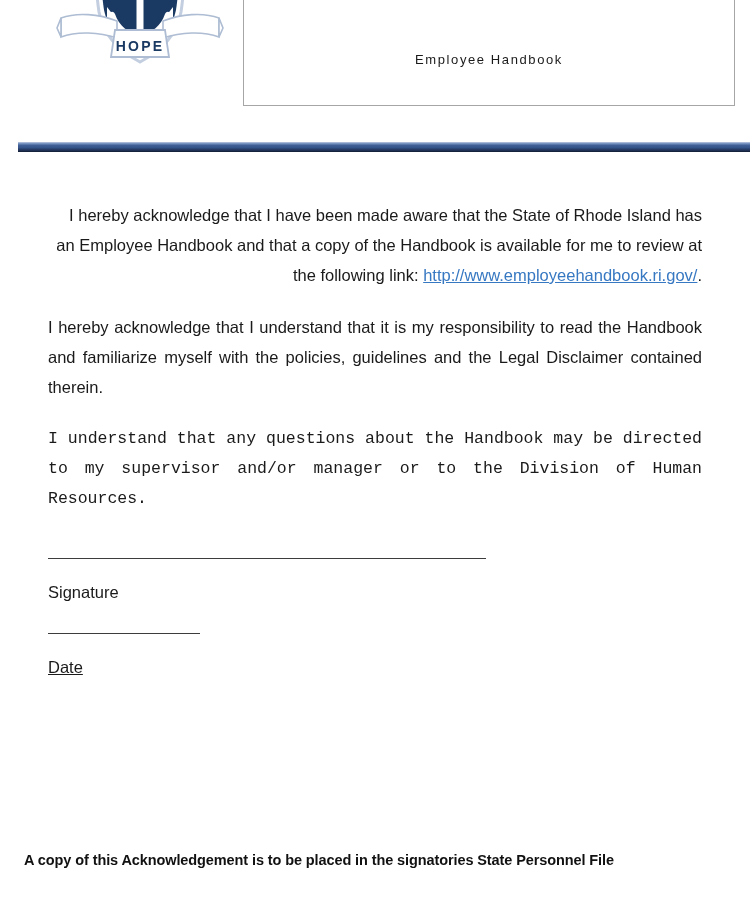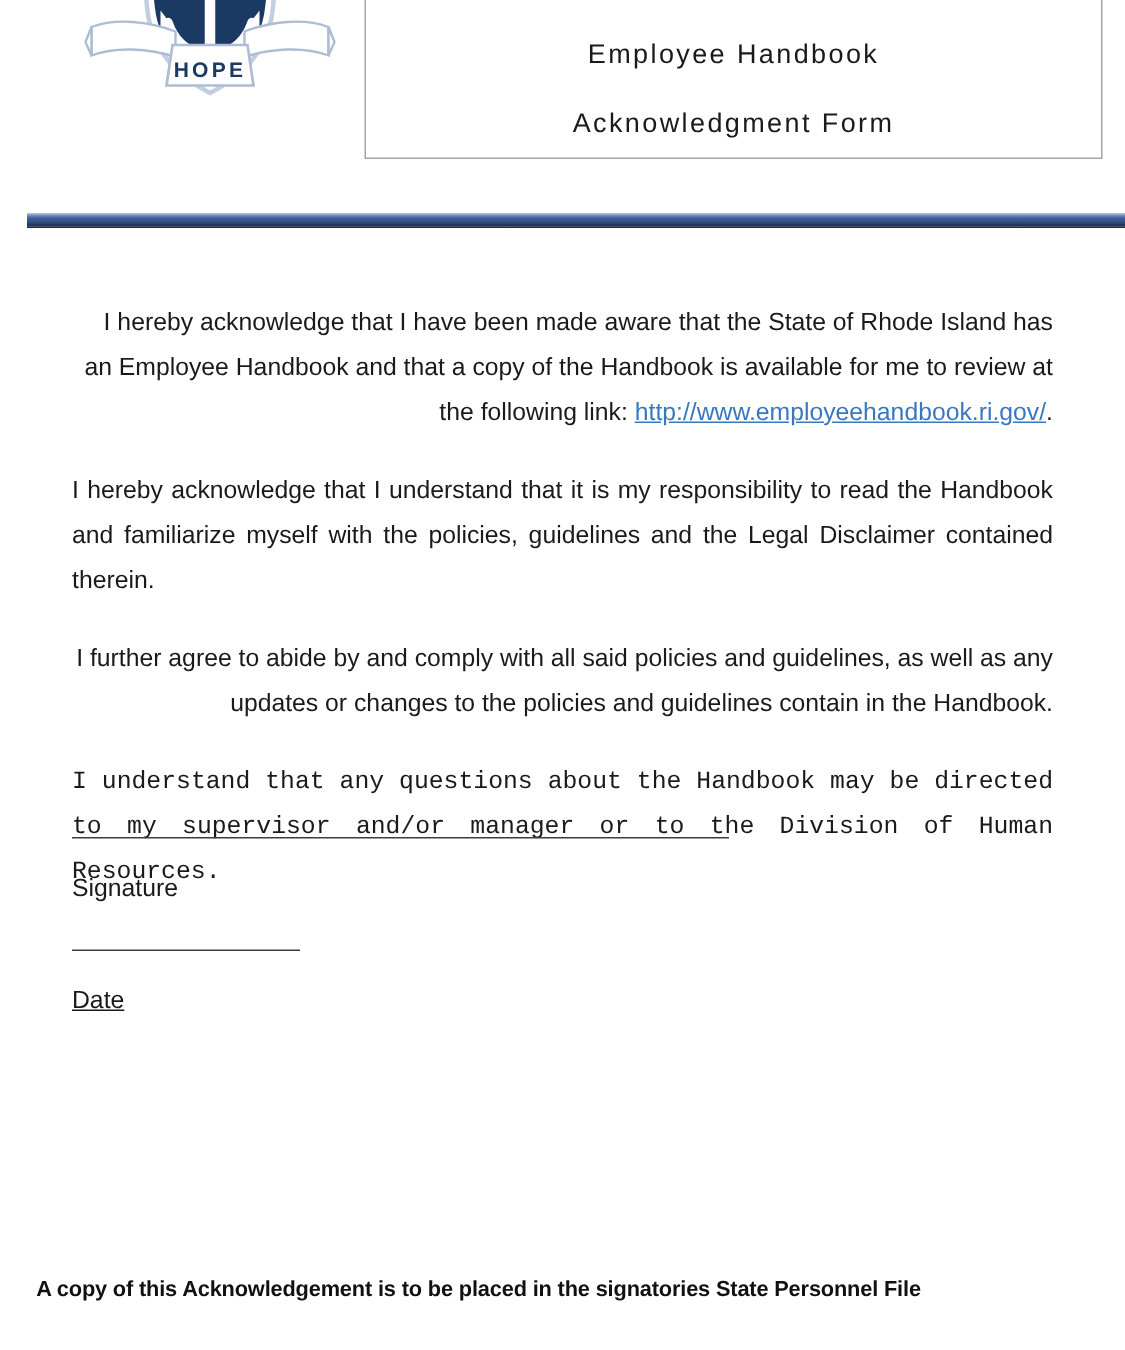--- a/index.html
+++ b/index.html
@@ -44,21 +44,21 @@
     box-sizing: border-box;
     border: 1px solid #a6a6a6;
     background: #ffffff;
     display: flex;
     flex-direction: column;
     align-items: center;
     justify-content: flex-end;
     padding-bottom: 12px;
   }
   .title-line {
-    font-size: 18px;
+    font-size: 13px;
     letter-spacing: 1.6px;
     color: #1a1a1a;
     line-height: 1.1;
     white-space: nowrap;
   }
   .title-line.first { margin-bottom: 26px; }
 
   
   .divider {
     position: absolute;
@@ -169,33 +169,31 @@
       <path d="M164 60 C148 54 126 56 108 63 L108 80 C126 74 148 73 164 79 Z" fill="#ffffff" stroke="#aebdd3" stroke-width="1.6"></path>
       <path d="M164 60 L168 70 L164 79 Z" fill="#ffffff" stroke="#aebdd3" stroke-width="1.6"></path>
 
       <path d="M60 72 L110 72 L114 99 L56 99 Z" fill="#ffffff" stroke="#aebdd3" stroke-width="1.8"></path>
       <text x="85" y="93" text-anchor="middle" font-family="Liberation Sans, sans-serif" font-size="14" font-weight="bold" letter-spacing="2.2" fill="#1b3a63">HOPE</text>
     </svg>
   </div>
 
   <div class="title-box">
     <div class="title-line first">Employee Handbook</div>
-    <div class="title-line">Acknowledgment Form</div>
   </div>
 </div>
 
 <div class="divider"></div>
 
 <div class="content">
 
   <p class="para ragged"><span>I hereby acknowledge that I have been made aware that the State of Rhode Island has an Employee Handbook and that a copy of the Handbook is available for me to review at the following link: </span><a class="doc-link" href="#">http://www.employeehandbook.ri.gov/</a><span>.</span></p>
 
   <p class="para">I hereby acknowledge that I understand that it is my responsibility to read the Handbook and familiarize myself with the policies, guidelines and the Legal Disclaimer contained therein.</p>
 
-  <p class="para ragged">I further agree to abide by and comply with all said policies and guidelines, as well as any updates or changes to the policies and guidelines contain in the Handbook.</p>
 
   <p class="para">I understand that any questions about the Handbook may be directed to my supervisor and/or manager or to the Division of Human Resources.</p>
 </div>
 
 <div class="sig-block">
 
 
   <div class="sig-field">
     <div class="sig-rule long"></div>
     <div class="sig-label">Signature</div>

